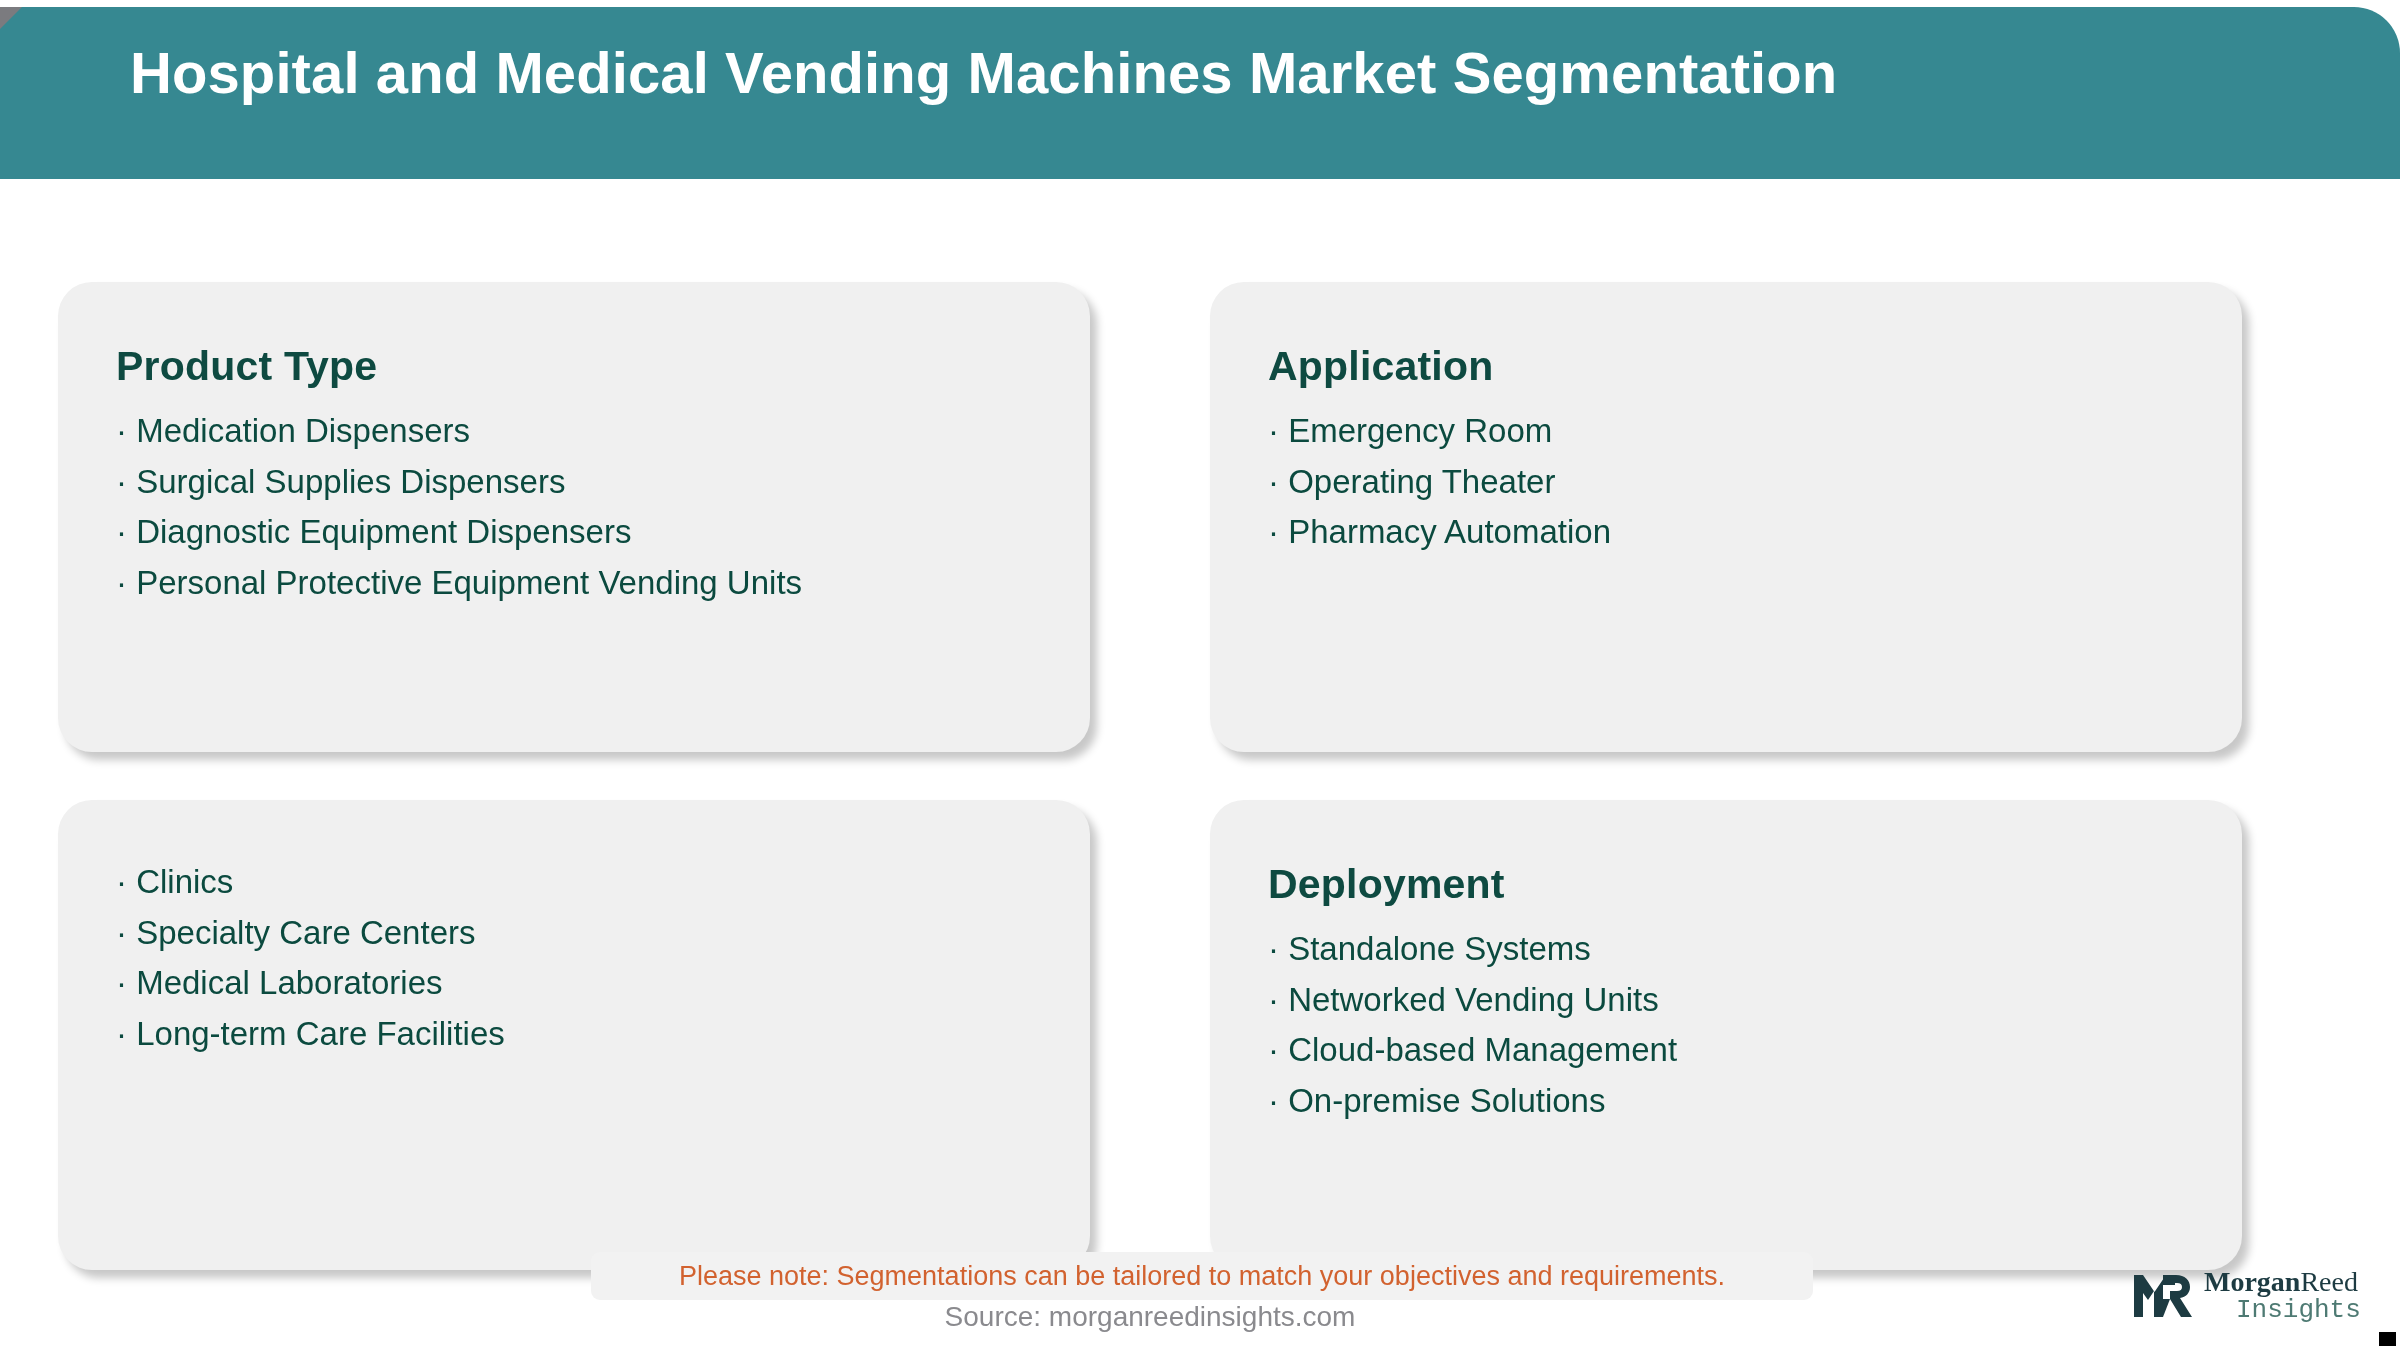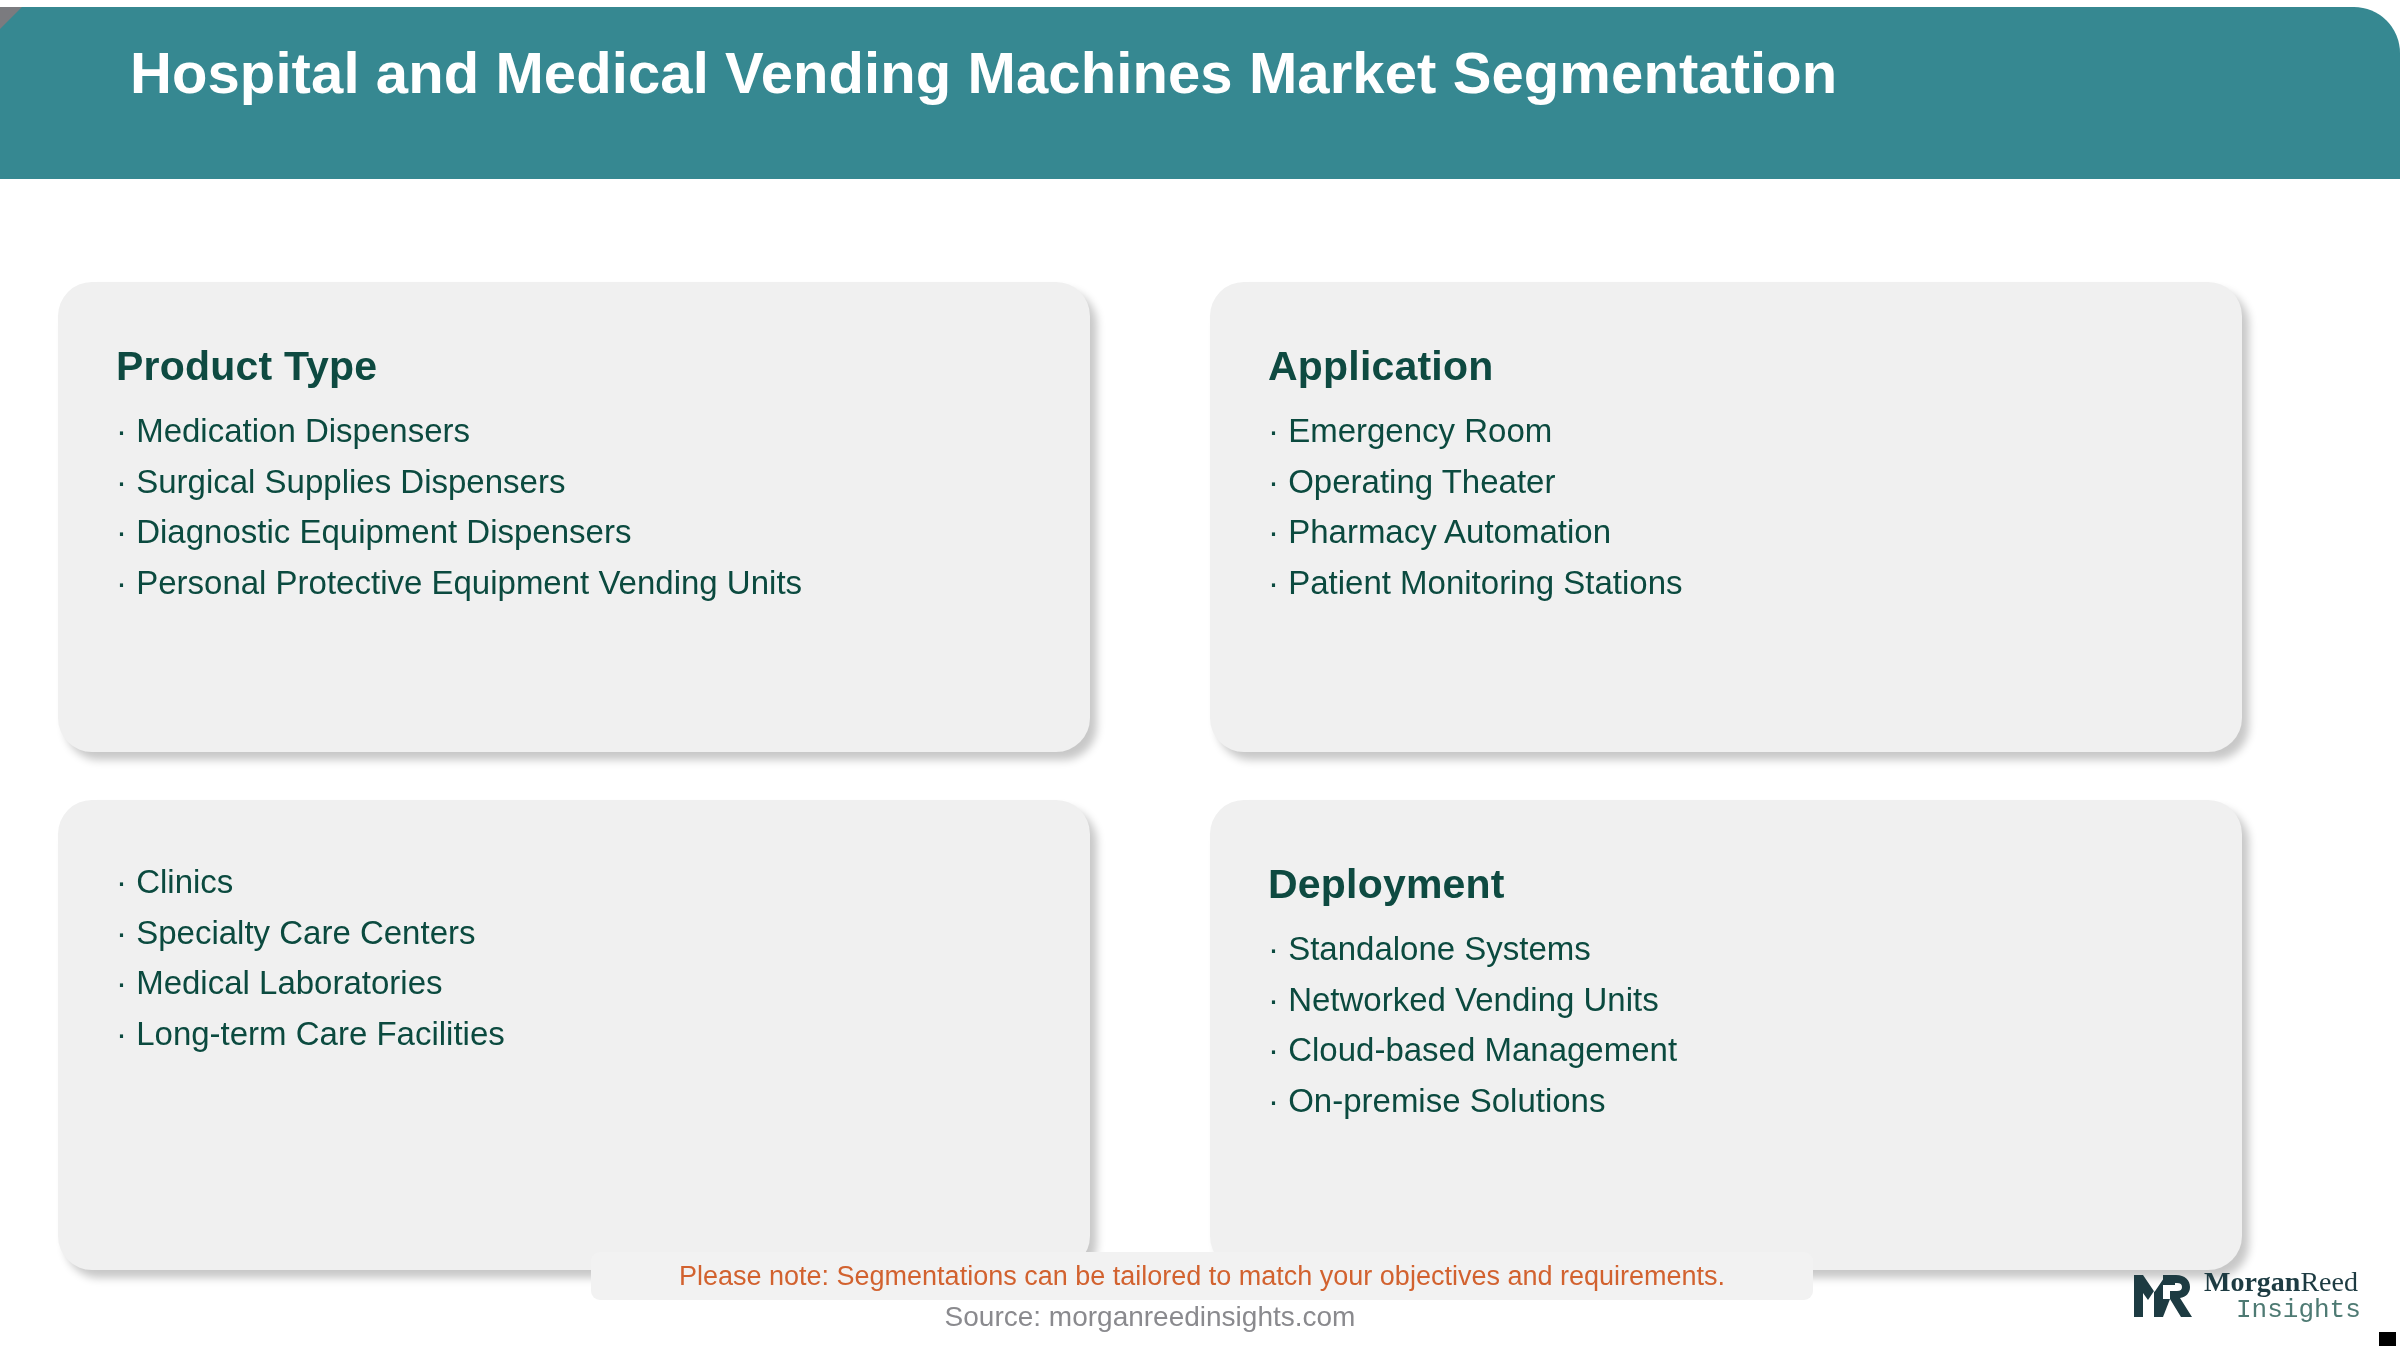--- a/index.html
+++ b/index.html
@@ -223,21 +223,20 @@
         <li><span class="bullet">·</span> <span>Personal Protective Equipment Vending Units</span></li>
       </ul>
     </div>
 
     <div class="card">
       <div class="card-title">Application</div>
       <ul class="card-list">
         <li><span class="bullet">·</span> <span>Emergency Room</span></li>
         <li><span class="bullet">·</span> <span>Operating Theater</span></li>
         <li><span class="bullet">·</span> <span>Pharmacy Automation</span></li>
-        <li><span class="bullet">·</span> <span>Patient Monitoring Stations</span></li>
       </ul>
     </div>
 
     <div class="card">
       <ul class="card-list">
         <li><span class="bullet">·</span> <span>Clinics</span></li>
         <li><span class="bullet">·</span> <span>Specialty Care Centers</span></li>
         <li><span class="bullet">·</span> <span>Medical Laboratories</span></li>
         <li><span class="bullet">·</span> <span>Long-term Care Facilities</span></li>
       </ul>

